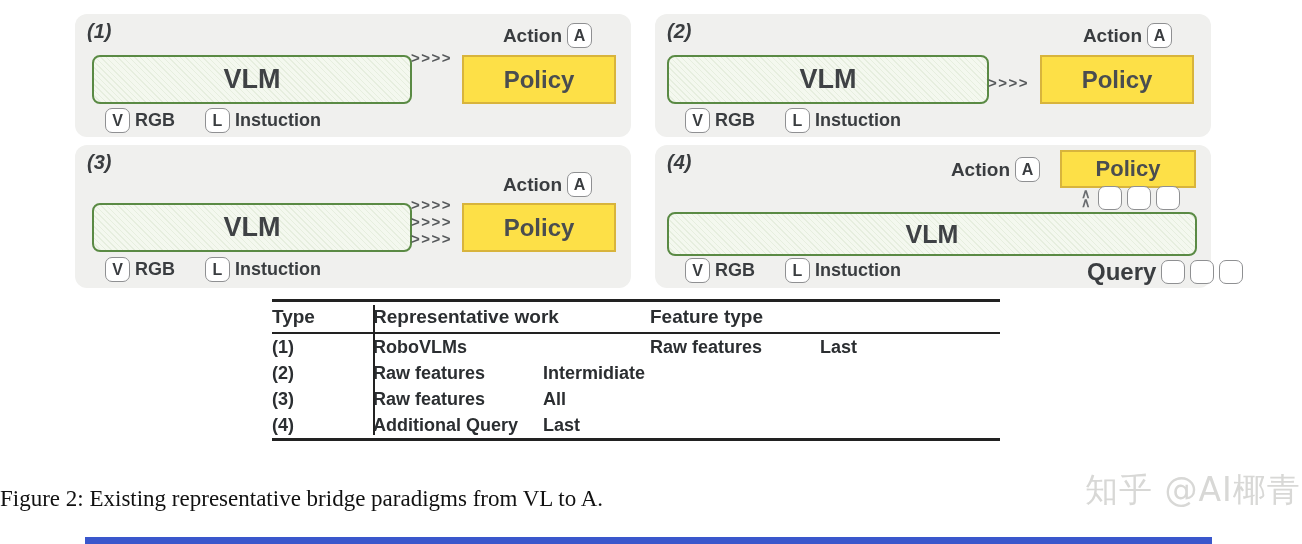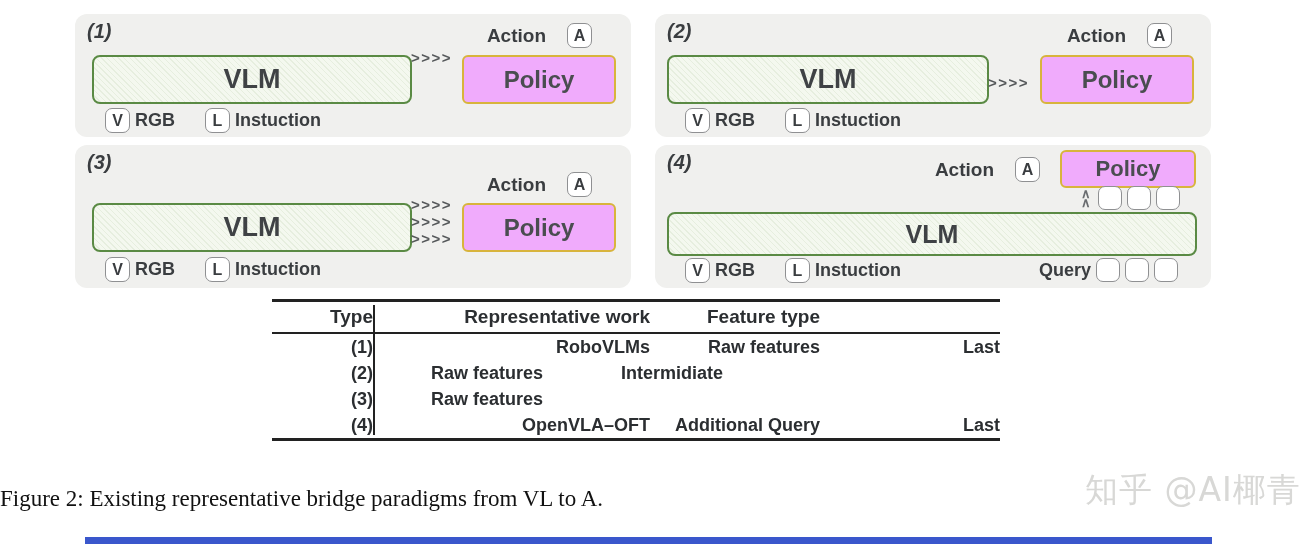--- a/index.html
+++ b/index.html
@@ -15,30 +15,30 @@
     font-size:20px;color:#3a3d40;
   }
   .vlm-box{
     position:absolute;border:2px solid #5a8a44;border-radius:8px;
     background:#f4f8ef;
     background-image:repeating-linear-gradient(45deg, rgba(110,150,80,0.10) 0px, rgba(110,150,80,0.10) 1px, transparent 1px, transparent 4px);
     display:flex;align-items:center;justify-content:center;
     font-weight:bold;font-size:27px;color:#3f4245;
   }
   .policy-box{
-    position:absolute;border:2px solid #d8b43c;border-radius:6px;background:#f0abfc;
+    position:absolute;border:2px solid #d8b43c;border-radius:0;background:#fde047;
     display:flex;align-items:center;justify-content:center;
     font-weight:bold;font-size:24px;color:#4a4d50;text-align:center;
   }
   .arrows{
     position:absolute;font-weight:bold;color:#55585a;font-size:15px;
     letter-spacing:1.5px;line-height:16px;white-space:nowrap;
   }
   .action-row{
-    position:absolute;display:flex;align-items:center;gap:21px;
+    position:absolute;display:flex;align-items:center;gap:5px;
     font-weight:bold;font-size:19px;color:#3a3d40;
   }
   .tok{
     display:inline-flex;width:25px;height:25px;border:1.5px solid #8f9092;
     border-radius:7px;background:#ffffff;align-items:center;justify-content:center;
     font-weight:bold;font-size:16px;color:#3a3d40;box-sizing:border-box;
   }
   .io-row{
     position:absolute;display:flex;align-items:center;gap:30px;
     font-weight:bold;font-size:18px;color:#3a3d40;
@@ -51,21 +51,21 @@
   .slot-row{position:absolute;display:flex;align-items:center;gap:5px;}
   .chevrons{
     display:inline-flex;flex-direction:column;align-items:center;
     font-size:13px;font-weight:bold;color:#6a6d70;line-height:9px;margin-right:2px;
   }
   
   .fig-table{position:absolute;left:272px;top:299px;width:728px;}
   .t-line-thick{height:3px;background:#222222;}
   .t-line-thin{height:2px;background:#222222;}
   .t-row{display:flex;align-items:center;}
-  .t-row > div{text-align:right;}
+  .t-row > div{text-align:left;}
   .c1{width:101px;}.c2{width:277px;}.c3{width:170px;}.c4{width:180px;}
   .t-header{height:30px;font-weight:bold;font-size:19px;color:#2b2e31;}
   .t-body-row{height:26px;font-weight:bold;font-size:18px;color:#2b2e31;}
   .t-vline{position:absolute;left:101px;top:3px;bottom:3px;width:2px;background:#222222;}
   .pi{font-style:italic;}
   
   .caption{
     position:absolute;left:0;right:0;top:486px;text-align:left;
     font-family:"Liberation Serif", serif;font-size:23px;color:#111111;
   }
@@ -165,21 +165,21 @@
   <div class="io-row" style="left:30px;top:113px;">
     <span class="io-group">
       <span class="tok">V</span>
       <span>RGB</span>
     </span>
     <span class="io-group">
       <span class="tok">L</span>
       <span>Instuction</span>
     </span>
   </div>
-  <div class="slot-row" style="left:384px;top:113px;font-weight:bold;font-size:18px;color:#3a3d40;">
+  <div class="slot-row" style="left:432px;top:113px;font-weight:bold;font-size:24px;color:#3a3d40;">
     <span>Query</span>
     <span class="slot"></span>
     <span class="slot"></span>
     <span class="slot"></span>
   </div>
 </div>
 
 <div class="fig-table" style="position:absolute;">
   <div class="t-line-thick"></div>
   <div style="position:relative;">
@@ -197,24 +197,24 @@
       <div class="c4">Last</div>
     </div>
     <div class="t-row t-body-row">
       <div class="c1">(2)</div>
       <div class="c3">Raw features</div>
       <div class="c4">Intermidiate</div>
     </div>
     <div class="t-row t-body-row">
       <div class="c1">(3)</div>
       <div class="c3">Raw features</div>
+      <div class="c4">All</div>
     </div>
     <div class="t-row t-body-row">
       <div class="c1">(4)</div>
-      <div class="c2">OpenVLA–OFT</div>
       <div class="c3">Additional Query</div>
       <div class="c4">Last</div>
     </div>
   </div>
   <div class="t-line-thick"></div>
 </div>
 
 <div class="caption">Figure 2: Existing representative bridge paradigms from VL to A.</div>
 <div class="watermark">知乎 @AI椰青</div>
 <div class="bottom-bar"></div>

